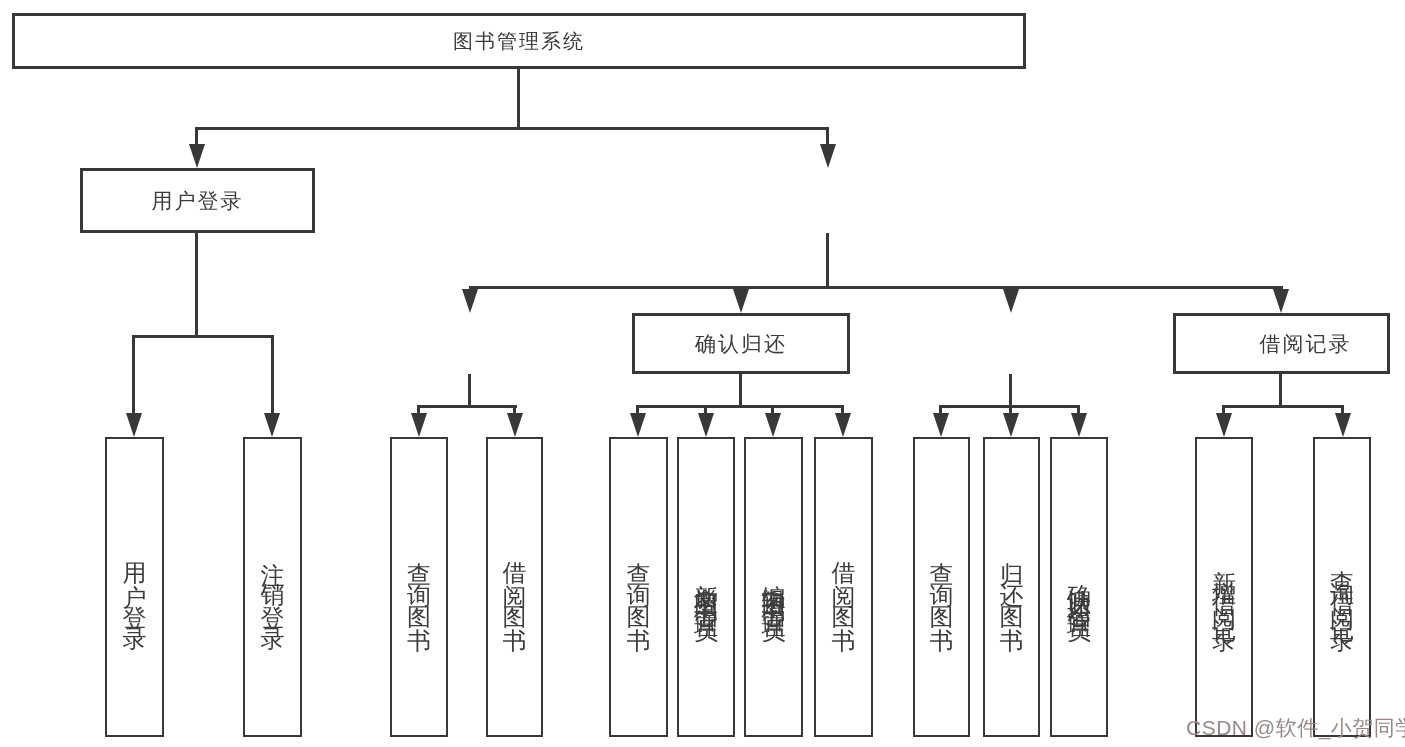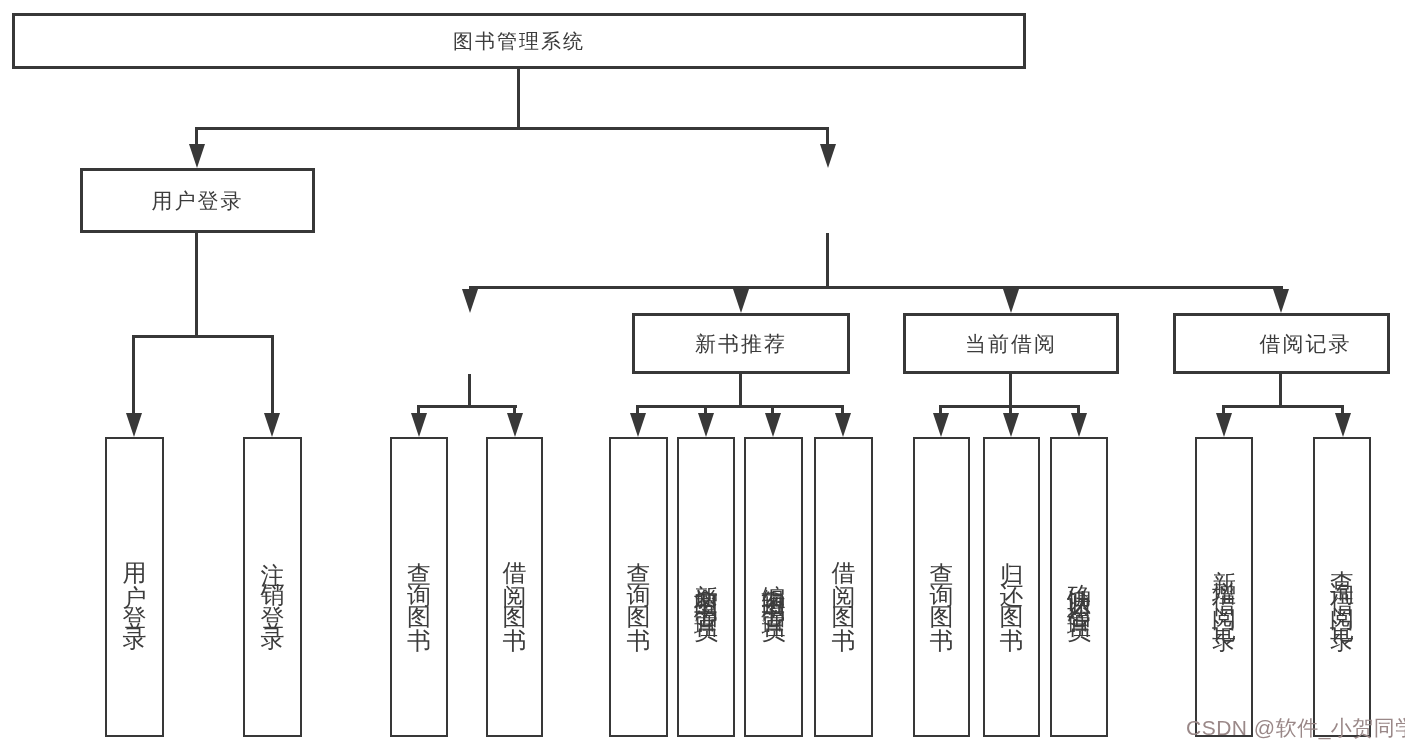--- a/index.html
+++ b/index.html
@@ -82,24 +82,21 @@
   <div class="arrow" style="left:264px; top:413px;"></div>
 
   <div class="vline" style="left:826px; top:233px; height:56px;"></div>
   <div class="hline" style="left:469px; top:286px; width:814px;"></div>
   <div class="arrow" style="left:462px; top:289px;"></div>
   <div class="arrow" style="left:733px; top:289px;"></div>
   <div class="arrow" style="left:1003px; top:289px;"></div>
   <div class="arrow" style="left:1273px; top:289px;"></div>
 
   <div class="box hbox" style="left:632px; top:313px; width:218px; height:61px;">
-    <span>新书推荐</span>
-  </div>
-  <div class="box hbox" style="left:903px; top:313px; width:216px; height:61px;">
-    <span>当前借阅</span>
+    <span>确认归还</span>
   </div>
   <div class="box hbox" style="left:1173px; top:313px; width:217px; height:61px;padding-left:48px;">
     <span>借阅记录</span>
   </div>
 
   <div class="vline" style="left:468px; top:374px; height:34px;"></div>
   <div class="hline" style="left:418px; top:405px; width:99px;"></div>
   <div class="vline" style="left:417px; top:405px; height:14px;"></div>
   <div class="arrow" style="left:411px; top:413px;"></div>
   <div class="vline" style="left:513px; top:405px; height:14px;"></div>

